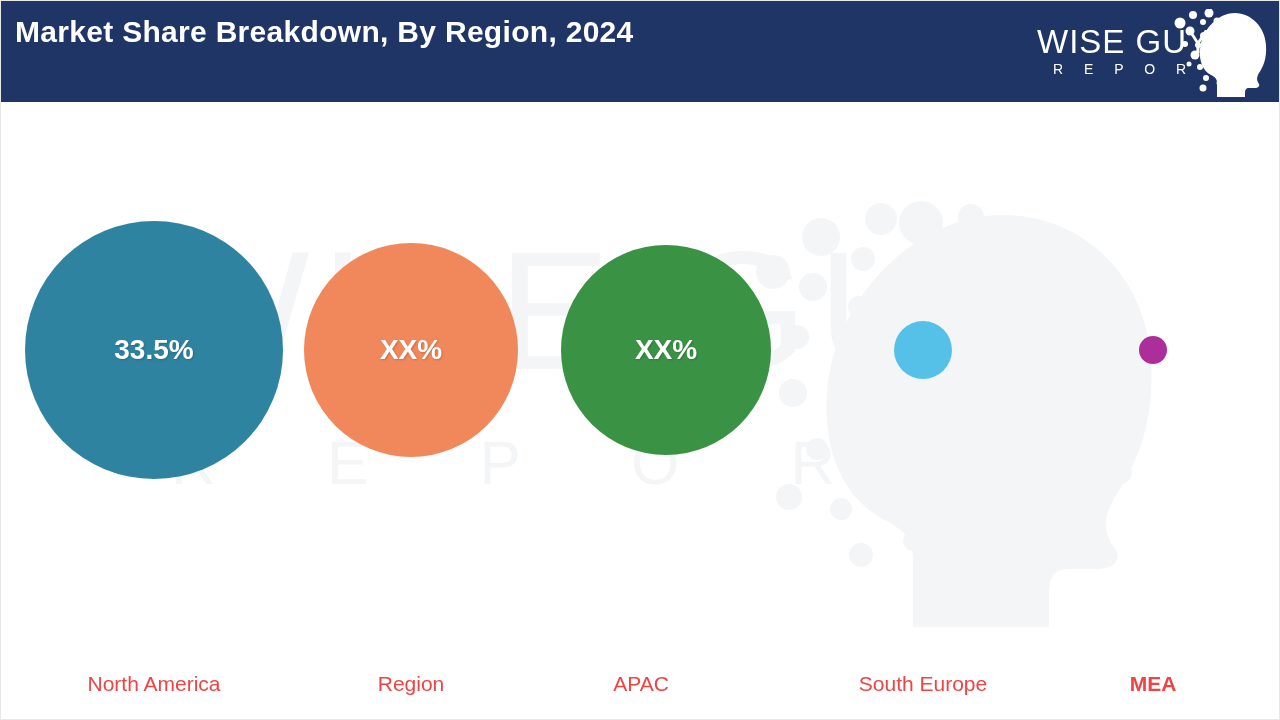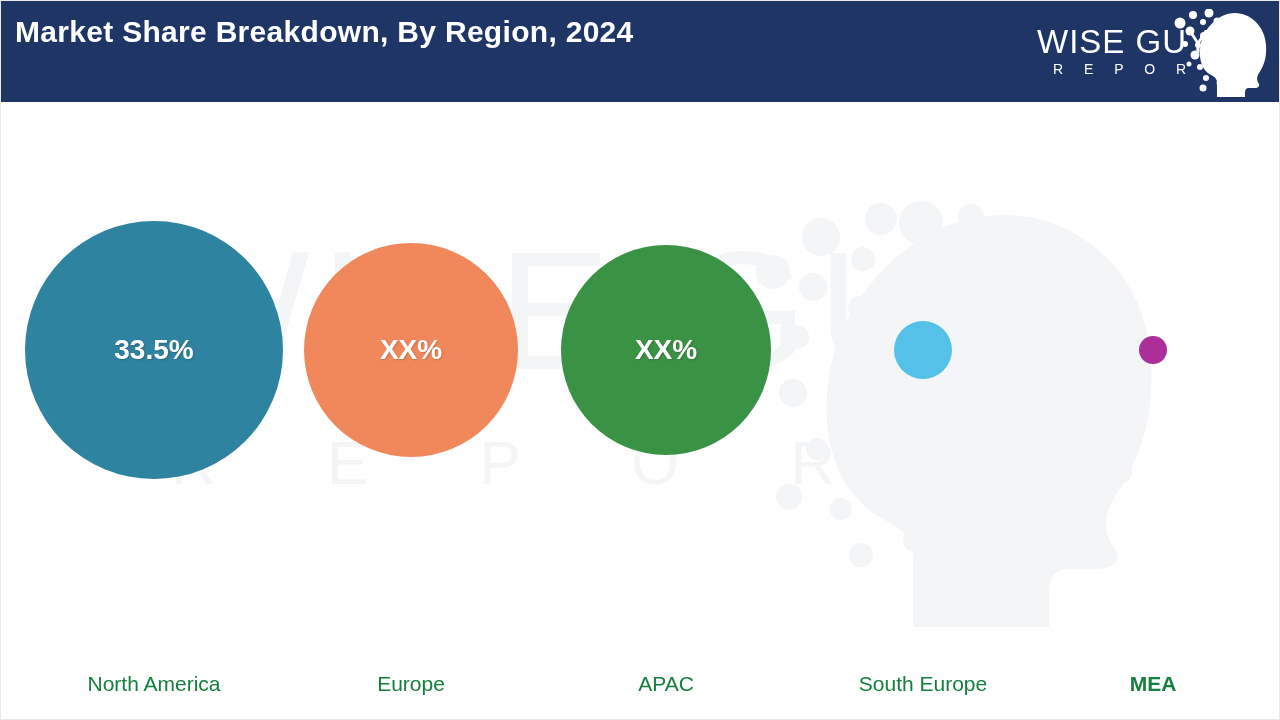--- a/index.html
+++ b/index.html
@@ -141,21 +141,21 @@
     text-shadow: 1px 1px 2px rgba(0,0,0,0.18);
     user-select: none;
   }
 
   
   .cat-label {
     position: absolute;
     top: 570px;
     text-align: center;
     font-size: 21px;
-    color: #15803d;
+    color: #ef4444;
     white-space: nowrap;
     transform: translateX(-50%);
   }
 </style>
 </head>
 <body>
 
 <div id="page">
 
   <div id="header">
@@ -248,19 +248,19 @@
       <span class="bubble-value">XX%</span>
     </div>
     <div class="bubble" id="bubble-3" style="left: 893px; top: 219px; width: 58px; height: 58px; background: rgb(85, 193, 232);">
       <span class="bubble-value"></span>
     </div>
     <div class="bubble" id="bubble-4" style="left: 1138px; top: 234px; width: 28px; height: 28px; background: rgb(172, 46, 155);">
       <span class="bubble-value"></span>
     </div>
 
     <div class="cat-label" id="cat-0" style="left: 153px;">North America</div>
-    <div class="cat-label" id="cat-1" style="left: 410px;">Europe</div>
-    <div class="cat-label" id="cat-2" style="left: 665px;">APAC</div>
+    <div class="cat-label" id="cat-1" style="left: 410px;">Region</div>
+    <div class="cat-label" id="cat-2" style="left: 640px;">APAC</div>
     <div class="cat-label" id="cat-3" style="left: 922px;">South Europe</div>
     <div class="cat-label" id="cat-4" style="left: 1152px; font-weight: bold;">MEA</div>
 
   </div>
 </div>
 
 </body></html>

